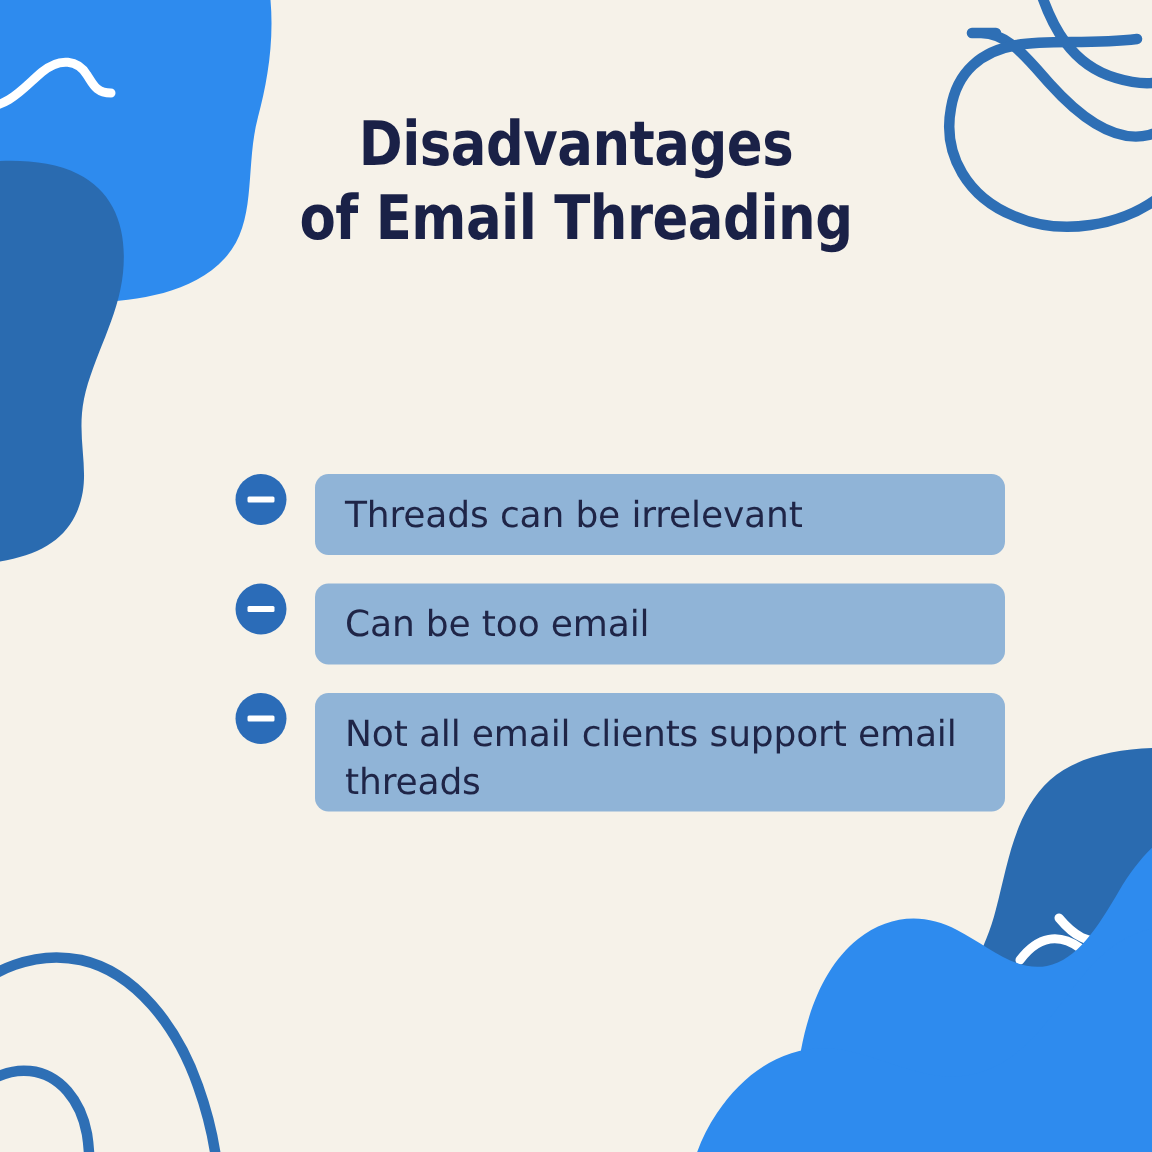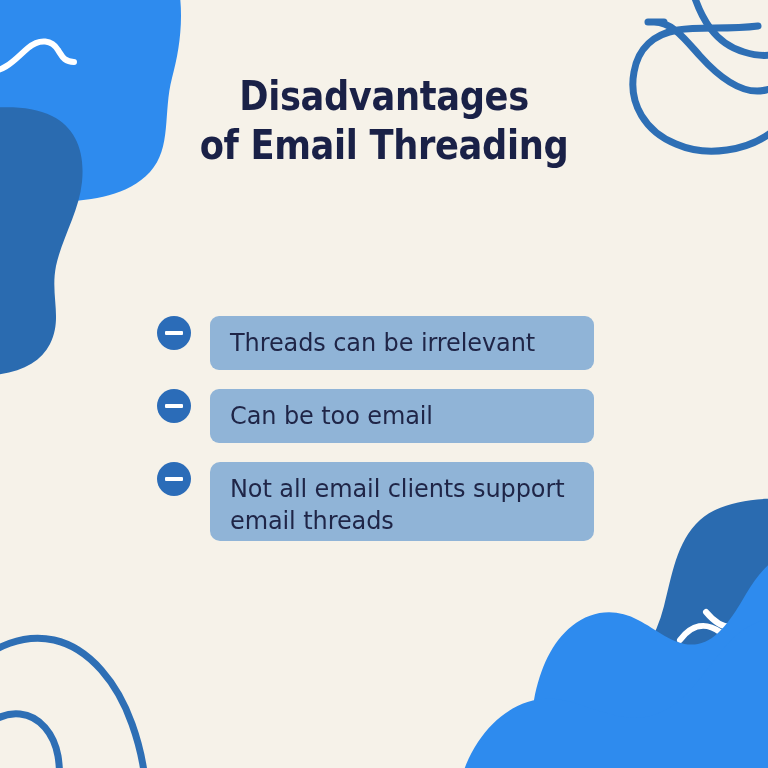--- a/index.html
+++ b/index.html
@@ -82,21 +82,21 @@
     height: 4px;
     margin-left: -9px;
     margin-top: -2px;
     background: #FFFFFF;
     border-radius: 1px;
   }
   .pill {
     position: absolute;
     left: 53px;
     top: 0;
-    width: 384px;
+    width: 460px;
     box-sizing: border-box;
     background: #90B4D7;
     border-radius: 9px;
     padding: 11px 20px 12px 20px;
   }
   .pill-text {
     display: block;
     font-family: "DejaVu Sans", sans-serif;
     font-weight: normal;
     font-size: 24px;
@@ -172,20 +172,20 @@
         </span>
         <div class="pill" style="height:54px;">
           <span class="pill-text">Can be too email</span>
         </div>
       </div>
 
       <div class="list-row" style="top:146px;">
         <span class="bullet-icon">
           <span class="minus-bar"></span>
         </span>
-        <div class="pill" style="height:79px;border-radius:10px;">
+        <div class="pill" style="height:79px;">
           <span class="pill-text">Not all email clients support email threads</span>
         </div>
       </div>
 
     </div>
   </div>
 </div>
 
 </body></html>

